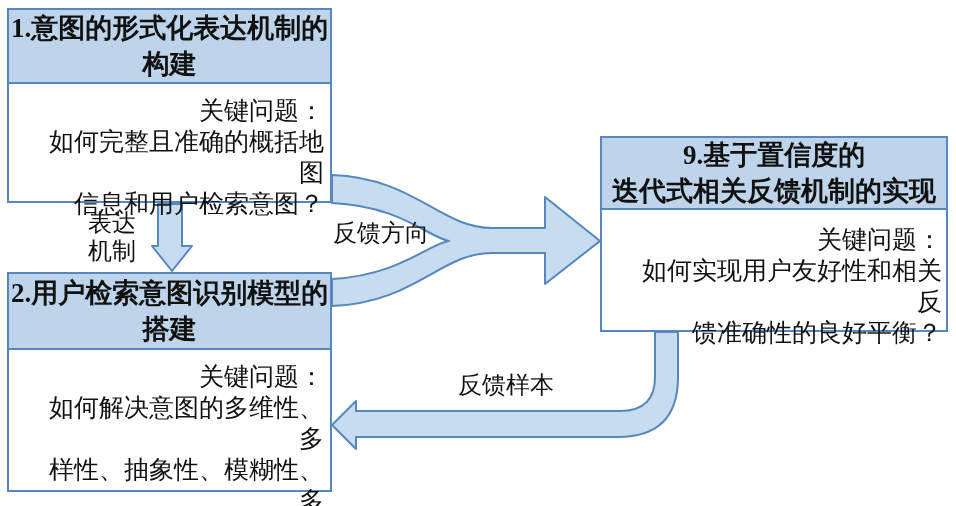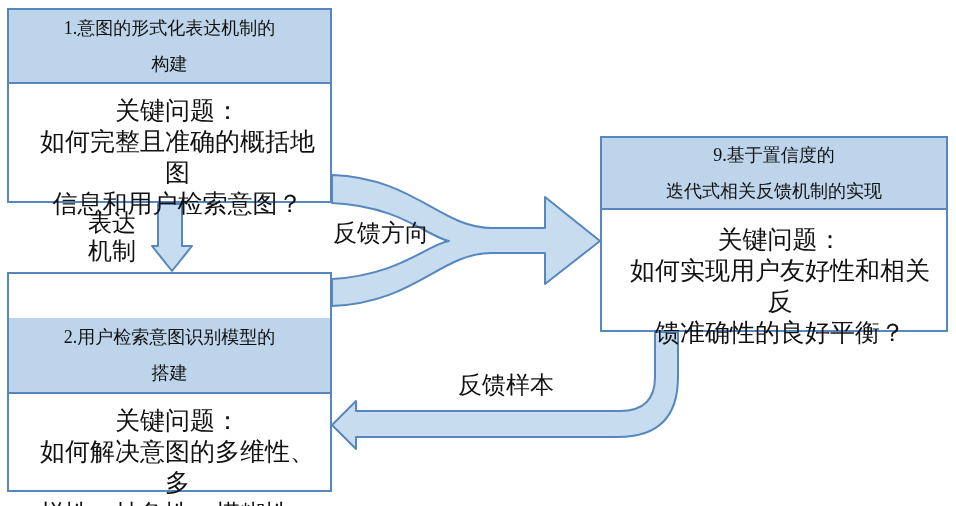--- a/index.html
+++ b/index.html
@@ -33,35 +33,36 @@
     background:#ffffff;
     z-index:1;
   }
   .flowbox-header{
     box-sizing:border-box;
     background:var(--header-fill);
     border-bottom:2px solid var(--border);
     display:flex;align-items:center;justify-content:center;
     text-align:center;
     white-space:pre-line;
-    font-size:18px;
+    font-size:27px;
     line-height:36px;
+    font-weight:bold;
   }
   .flowbox-body{
     box-sizing:border-box;
     white-space:pre-line;
     font-size:25px;
     line-height:31px;
     padding:11px 6px 0 22px;
-    text-align:center;
+    text-align:right;
   }
   #box1{left:7px;top:8px;width:325px;height:195px;}
   #box1 .flowbox-header{height:74px;}
   #box2{left:7px;top:272px;width:325px;height:220px;}
-  #box2 .flowbox-header{height:76px;margin-top:44px;}
+  #box2 .flowbox-header{height:76px;}
   #box3{left:600px;top:136px;width:348px;height:196px;}
   #box3 .flowbox-header{height:72px;}
   #box3 .flowbox-body{padding:14px 4px 0 16px;}
   .arrow-label{
     position:absolute;
     z-index:2;
     font-size:24px;
     line-height:28px;
     white-space:pre-line;
   }

